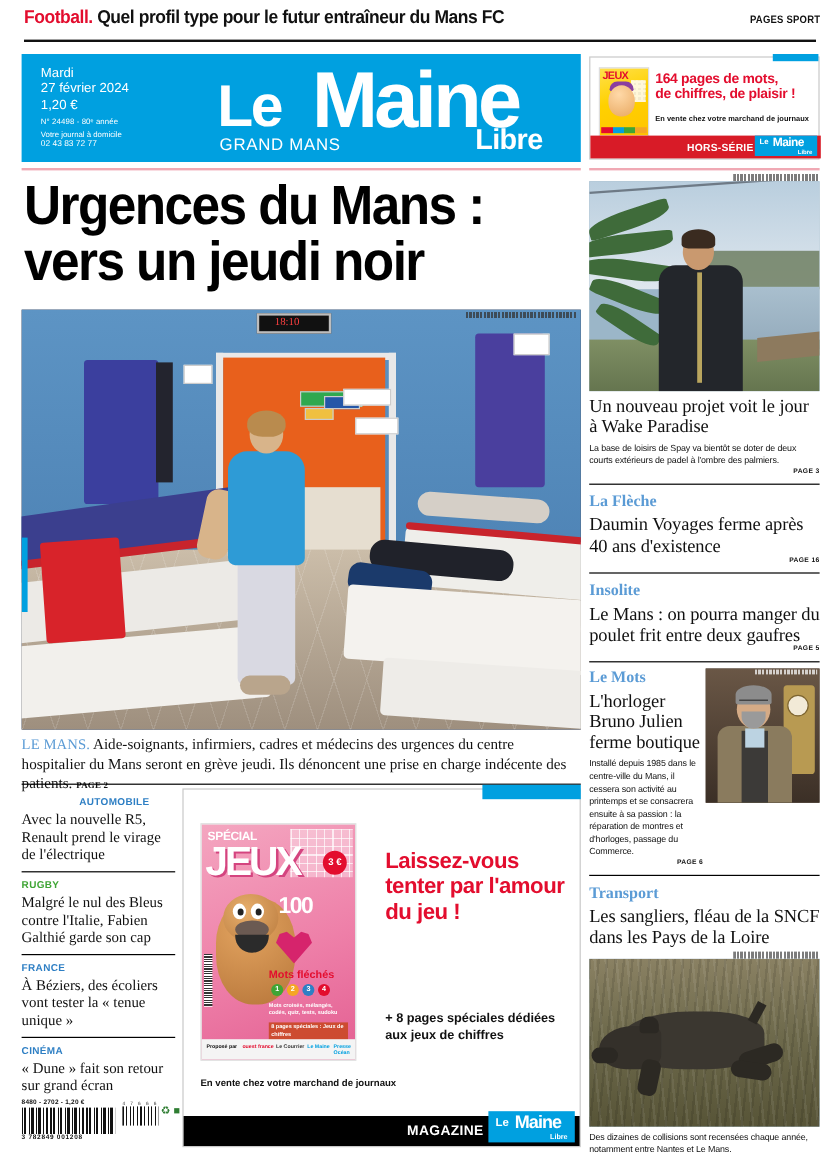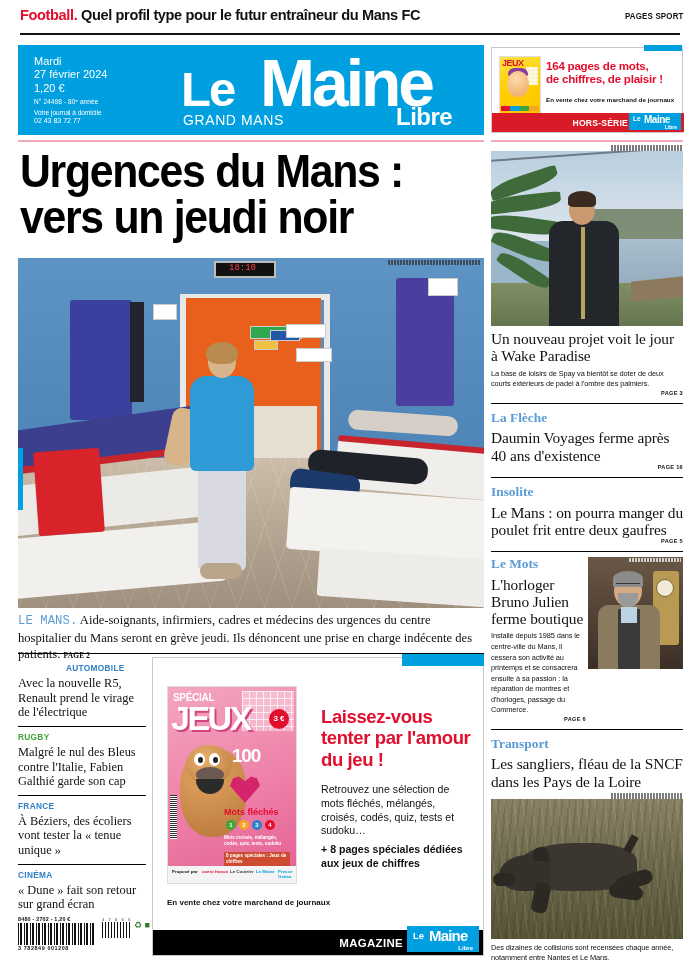--- a/index.html
+++ b/index.html
@@ -140,21 +140,21 @@
   .mp-floor{position:absolute;left:0;top:200px;width:466px;height:150px;
     background:linear-gradient(180deg,#cbbda9,#9e8f7e);}
   .mp-floor::after{content:"";position:absolute;inset:0;
     background:
       repeating-linear-gradient(72deg,rgba(255,255,255,.13) 0 1px,transparent 1px 26px),
       repeating-linear-gradient(-72deg,rgba(255,255,255,.13) 0 1px,transparent 1px 26px);}
   .mp-door{position:absolute;left:168px;top:40px;width:135px;height:175px;background:#E8601C;}
   .mp-doorin{position:absolute;left:172px;top:148px;width:127px;height:70px;background:#e6ded0;}
   .mp-doorframe{position:absolute;left:162px;top:36px;width:150px;height:182px;border:6px solid #e8e8e8;box-sizing:border-box;border-bottom:none;}
   .mp-clock{position:absolute;left:196px;top:3px;width:58px;height:13px;background:#111;border:2px solid #bdbdbd;}
-  .mp-clock span{position:absolute;left:13px;top:0px;color:#ff4040;font-size:9px;font-family:Liberation Mono, monospace;}
+  .mp-clock span{position:absolute;left:13px;top:0px;color:#ff4040;font-size:9px;font-family:Liberation Serif, serif;}
   .mp-sign{position:absolute;background:#fff;border:1px solid #ccc;}
   .mp-s1{left:135px;top:46px;width:22px;height:14px;}
   .mp-s2{left:410px;top:20px;width:28px;height:16px;}
   .mp-s3{left:232px;top:68px;width:50px;height:11px;background:#2fa84f;}
   .mp-s4{left:252px;top:72px;width:28px;height:9px;background:#2457a8;}
   .mp-s5{left:268px;top:66px;width:38px;height:12px;background:#fff;}
   .mp-s6{left:236px;top:82px;width:22px;height:8px;background:#f0c040;}
   .mp-s7{left:278px;top:90px;width:34px;height:12px;background:#fff;}
   .mp-hang{position:absolute;left:52px;top:42px;width:62px;height:120px;background:#3b3f9e;border-radius:3px;}
   .mp-hang2{position:absolute;left:378px;top:20px;width:58px;height:128px;background:#4a3f9e;border-radius:3px;}
@@ -179,21 +179,21 @@
   .mp-body3{position:absolute;left:330px;top:155px;width:110px;height:20px;background:#d5cfc7;border-radius:10px;transform:rotate(4deg);}
   .mp-blueedge{position:absolute;left:0;top:190px;width:5px;height:62px;background:#00A0E0;}
   .mp-credit{position:absolute;right:4px;top:2px;width:92px;height:5px;
     background:repeating-linear-gradient(to right,#333 0 2px,transparent 2px 3px);opacity:.75;}
 
   
   .caption{
     position:absolute;left:18px;top:612px;width:466px;
     font-family:"Liberation Serif",serif;font-size:12.6px;line-height:1.28;color:#111;
   }
-  .caption .loc{color:#5B9BD5;font-family:Liberation Mono, monospace;font-size:12.2px;letter-spacing:0.1px;}
+  .caption .loc{color:#5B9BD5;font-family:Liberation Serif, serif;font-size:12.2px;letter-spacing:0.1px;}
   .caption .pg{font-family:Liberation Serif, serif;font-size:7.4px;font-weight:bold;letter-spacing:0.2px;}
   .caprule{position:absolute;left:18px;top:653px;width:466px;height:1px;background:#000;}
 
   
   .briefs{position:absolute;left:18px;top:658px;width:128px;}
   .brief{position:relative;padding:5px 0 6px 0;}
   .brief .lbl{
     font-family:"Liberation Sans",sans-serif;font-size:8.3px;font-weight:bold;
     letter-spacing:0.3px;margin-bottom:3px;
   }
@@ -536,21 +536,20 @@
       <div class="m-foot">
         <span class="ff" style="left:4px">Proposé par</span>
         <span class="ff" style="left:34px;color:#E30D2E;">ouest france</span>
         <span class="ff" style="left:62px;color:#333;">Le Courrier</span>
         <span class="ff" style="left:88px;color:#00A0E0;">Le Maine</span>
         <span class="ff" style="left:110px;color:#00A0E0;">Presse Océan</span>
       </div>
     </div>
 
     <div class="cad-h">Laissez-vous tenter par l'amour du jeu !</div>
-    <div class="cad-p1">Retrouvez une sélection de mots fléchés, mélangés, croisés, codés, quiz, tests et sudoku…</div>
     <div class="cad-p2">+ 8 pages spéciales dédiées aux jeux de chiffres</div>
     <div class="cad-sale">En vente chez votre marchand de journaux</div>
 
     <div class="cad-bar">
       <div class="mg">MAGAZINE</div>
       <div class="cad-logo">
         <div class="l1">Le</div>
         <div class="l2">Maine</div>
         <div class="l3">Libre</div>
       </div>

